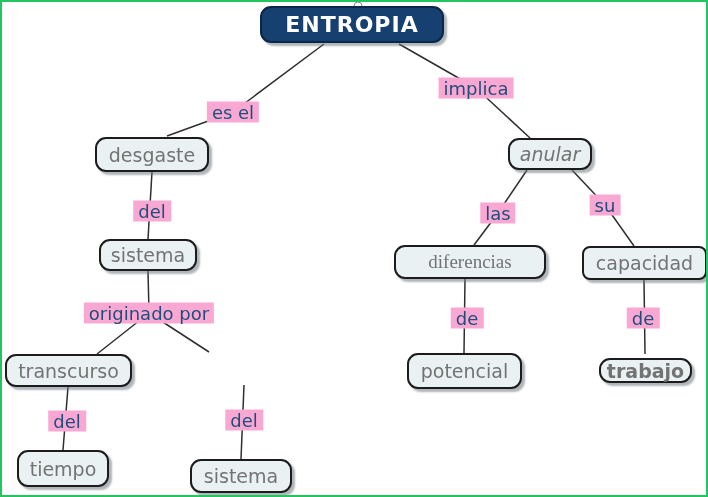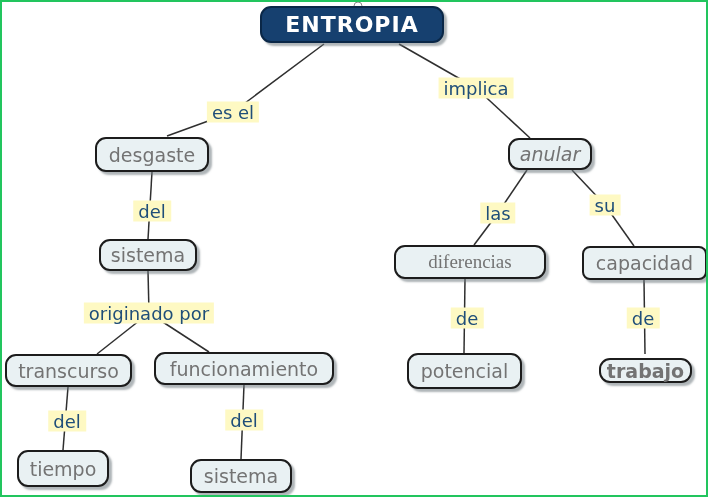--- a/index.html
+++ b/index.html
@@ -48,21 +48,21 @@
     border-color: #0a2747;
     color: var(--root-text, #ffffff);
     font-weight: bold;
     font-size: 22px;
     letter-spacing: 1px;
   }
   .edge-label {
     position: absolute;
     z-index: 2;
     transform: translate(-50%, -50%);
-    background: #fef9c3;
+    background: #f9a8d4;
     color: var(--label-text, #1f4e79);
     font-size: 18px;
     padding: 0 5px;
     white-space: nowrap;
     cursor: default;
   }
   
   #n-entropia       { left: 258px; top: 4px;   width: 184px; height: 37px; }
   #n-desgaste       { left: 93px;  top: 135px; width: 114px; height: 35px; }
   #n-sistema-1      { left: 97px;  top: 237px; width: 98px;  height: 32px; }
@@ -120,21 +120,20 @@
 
     <line x1="642" y1="278" x2="643" y2="352"></line>
 
     <circle cx="356" cy="4" r="4" fill="#ffffff" stroke="#8a8a8a" stroke-width="1"></circle>
   </svg>
 
   <div class="node root" id="n-entropia">ENTROPIA</div>
   <div class="node" id="n-desgaste">desgaste</div>
   <div class="node" id="n-sistema-1">sistema</div>
   <div class="node" id="n-transcurso">transcurso</div>
-  <div class="node" id="n-funcionamiento">funcionamiento</div>
   <div class="node" id="n-tiempo">tiempo</div>
   <div class="node" id="n-sistema-2">sistema</div>
   <div class="node" id="n-anular">anular</div>
   <div class="node" id="n-diferencias">diferencias</div>
   <div class="node" id="n-capacidad">capacidad</div>
   <div class="node" id="n-potencial">potencial</div>
   <div class="node" id="n-trabajo">trabajo</div>
 
   <div class="edge-label" id="l-es-el">es el</div>
   <div class="edge-label" id="l-del-1">del</div>

